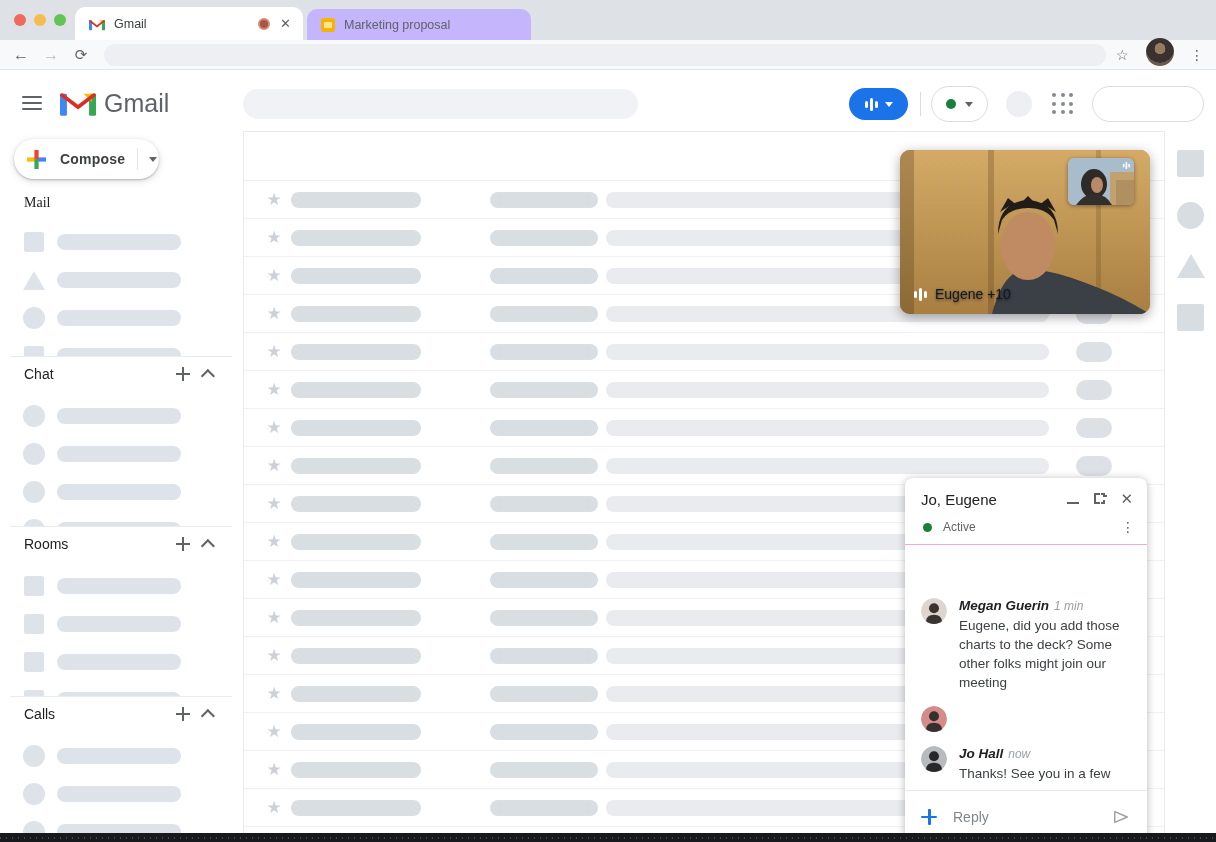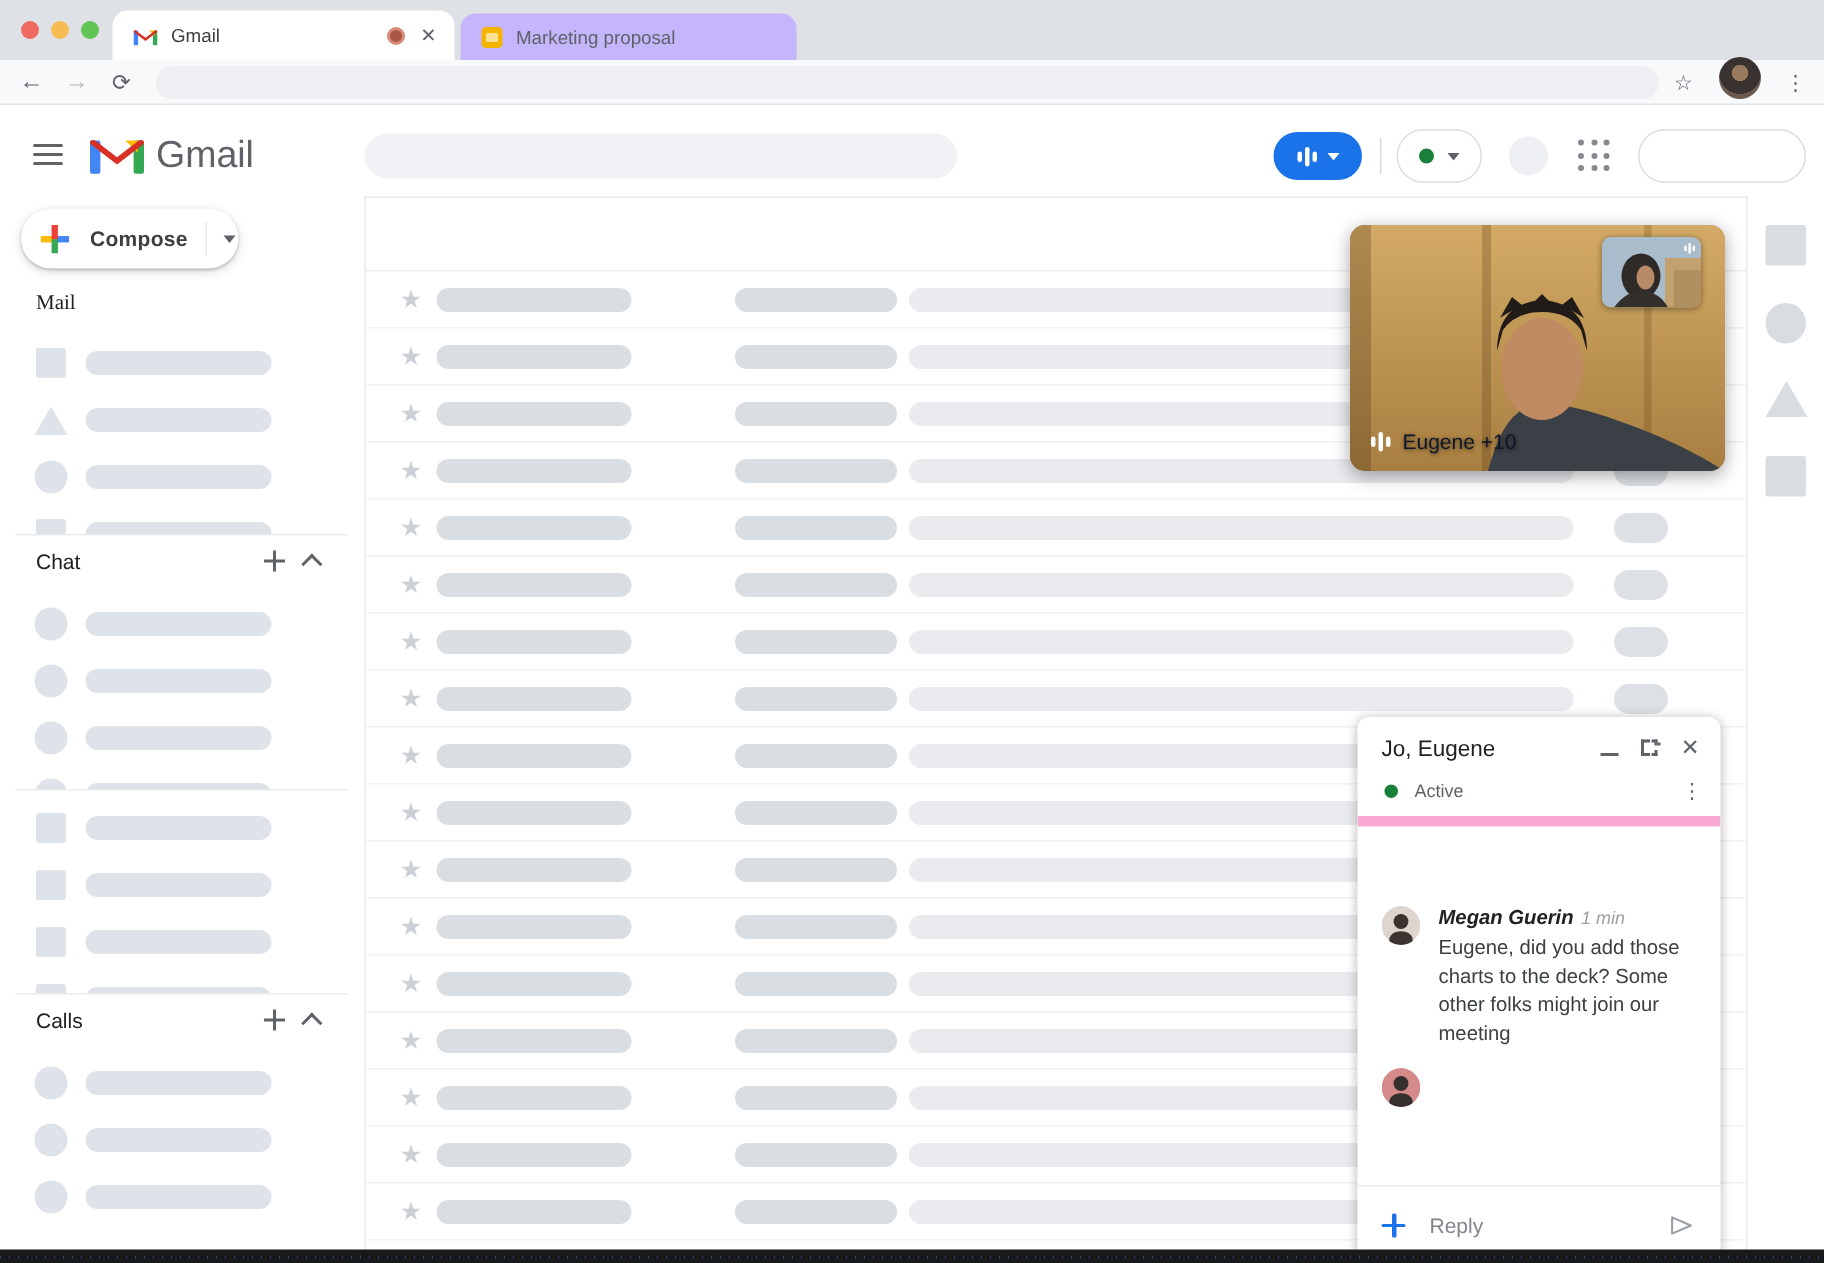--- a/index.html
+++ b/index.html
@@ -112,21 +112,21 @@
   .chat-title { font-size:15px; color:#202124; flex:1; }
   .chat-hic { display:flex; align-items:center; gap:15px; color:#5f6368; }
   .ic-min { width:12px; height:2px; background:#5f6368; margin-top:8px; }
   .ic-expand { width:11px; height:11px; position:relative; }
   .ic-expand:before, .ic-expand:after { content:""; position:absolute; width:4px; height:4px; }
   .ic-expand:before { left:0; top:0; border-left:2px solid #5f6368; border-top:2px solid #5f6368; box-shadow:9px 0 0 -2px #5f6368; }
   .ic-expand:after { left:0; bottom:0; border-left:2px solid #5f6368; border-bottom:2px solid #5f6368; }
   .ic-expand i { position:absolute; right:0; top:0; width:4px; height:4px; border-right:2px solid #5f6368; border-top:2px solid #5f6368; }
   .ic-expand b { position:absolute; right:0; bottom:0; width:4px; height:4px; border-right:2px solid #5f6368; border-bottom:2px solid #5f6368; }
   .ic-close { font-size:15px; line-height:1; color:#5f6368; }
-  .chat-status { display:flex; align-items:center; padding:12px 16px 10px 18px; border-bottom:7px solid #f9a8d4; }
+  .chat-status { display:flex; align-items:center; padding:12px 16px 10px 18px; border-bottom:1px solid #f9a8d4; }
   .chat-status .green-dot { width:9px; height:9px; }
   .status-text { margin-left:11px; font-size:12px; color:#5f6368; flex:1; }
   .kebab { color:#5f6368; font-size:14px; letter-spacing:0; line-height:.5; text-align:center; width:10px; }
   .chat-msgs { padding:53px 14px 0 16px; }
   .msg { display:flex; margin-bottom:14px; }
   .msg-avatar { flex:none; width:26px; height:26px; border-radius:50%; overflow:hidden; }
   .msg-body { margin-left:12px; }
   .msg-head { font-size:13.5px;font-style:italic; }
   .msg-name { font-weight:bold; color:#202124; }
   .msg-time { font-size:12px; color:#9aa0a6; margin-left:5px; }
@@ -290,20 +290,25 @@
             <span class="skel-bar"></span>
           </div>
           <div class="skel-item">
             <span class="icon-slot">
               <span class="shape-circle"></span>
             </span>
             <span class="skel-bar"></span>
           </div>
         </div>
         <div class="sec-divider"></div>
+        <div class="sec-header">
+          <span class="sec-label">Rooms</span>
+          <span class="sec-plus"></span>
+          <span class="sec-chev"></span>
+        </div>
         <div class="items-block" style="height: 129px;">
           <div class="skel-item">
             <span class="icon-slot">
               <span class="shape-square"></span>
             </span>
             <span class="skel-bar"></span>
           </div>
           <div class="skel-item">
             <span class="icon-slot">
               <span class="shape-square"></span>
@@ -563,20 +568,31 @@
             <div class="msg-text">Eugene, did you add those charts to the deck? Some other folks might join our meeting</div>
           </div>
         </div>
         <div class="msg">
           <span class="msg-avatar"><svg width="26" height="26" viewBox="0 0 24 24">
               <circle cx="12" cy="12" r="12" fill="#d68b8b"></circle>
               <circle cx="12" cy="9.5" r="4.6" fill="#35302e"></circle>
               <path d="M12 15.5c-4.6 0-7.2 2.6-7.2 5.4V24h14.4v-3.1c0-2.8-2.6-5.4-7.2-5.4z" fill="#35302e"></path>
             </svg></span>
         </div>
+        <div class="msg">
+          <span class="msg-avatar"><svg width="26" height="26" viewBox="0 0 24 24">
+              <circle cx="12" cy="12" r="12" fill="#b7bbbe"></circle>
+              <circle cx="12" cy="9.5" r="4.6" fill="#26282a"></circle>
+              <path d="M12 15.5c-4.6 0-7.2 2.6-7.2 5.4V24h14.4v-3.1c0-2.8-2.6-5.4-7.2-5.4z" fill="#26282a"></path>
+            </svg></span>
+          <div class="msg-body">
+            <div class="msg-head"><span class="msg-name">Jo Hall</span><span class="msg-time">now</span></div>
+            <div class="msg-text">Thanks! See you in a few</div>
+          </div>
+        </div>
       </div>
     <div class="reply-bar">
       <span class="reply-plus"></span>
       <span class="reply-text">Reply</span>
       <svg class="send-ic" width="20" height="20" viewBox="0 0 24 24">
         <path d="M4.5 5.5 L19.5 12 L4.5 18.5 Z" fill="none" stroke="#9aa0a6" stroke-width="1.7" stroke-linejoin="round"></path>
       </svg>
     </div>
   </div>
 

